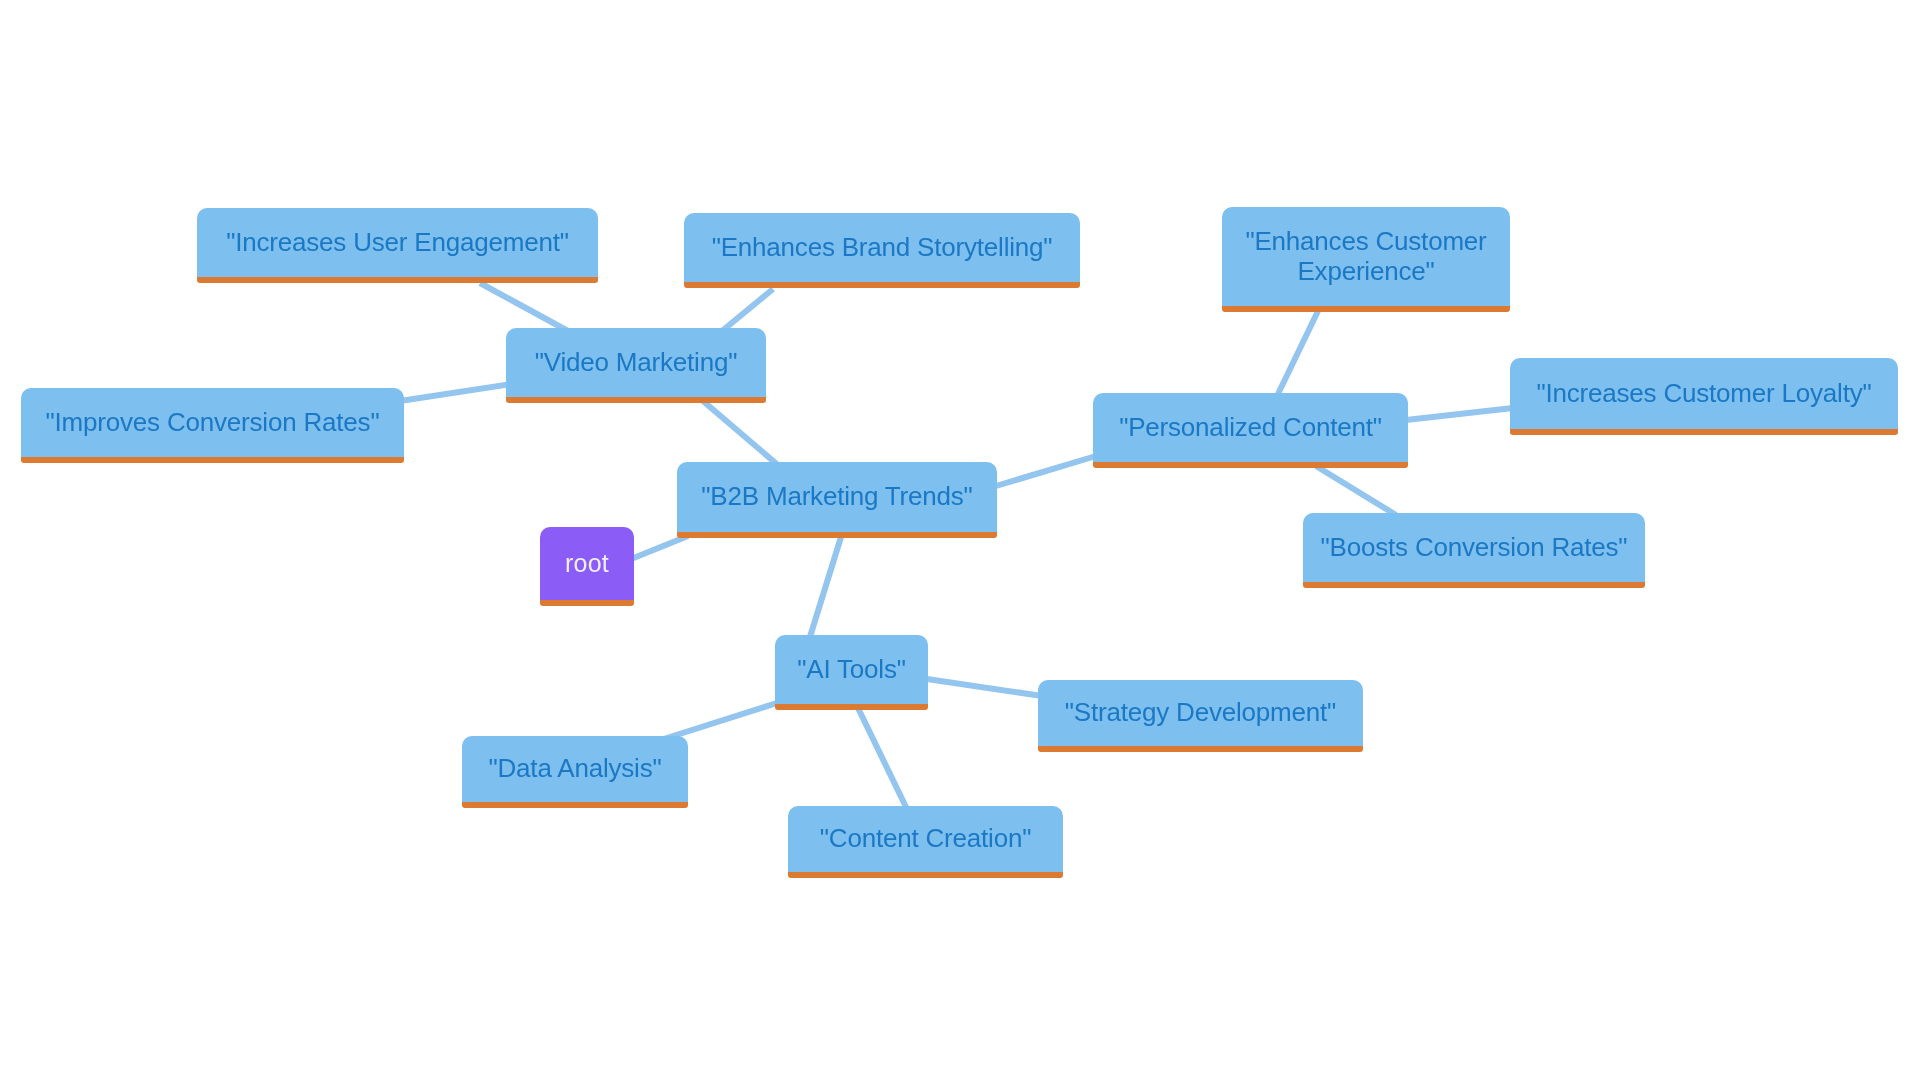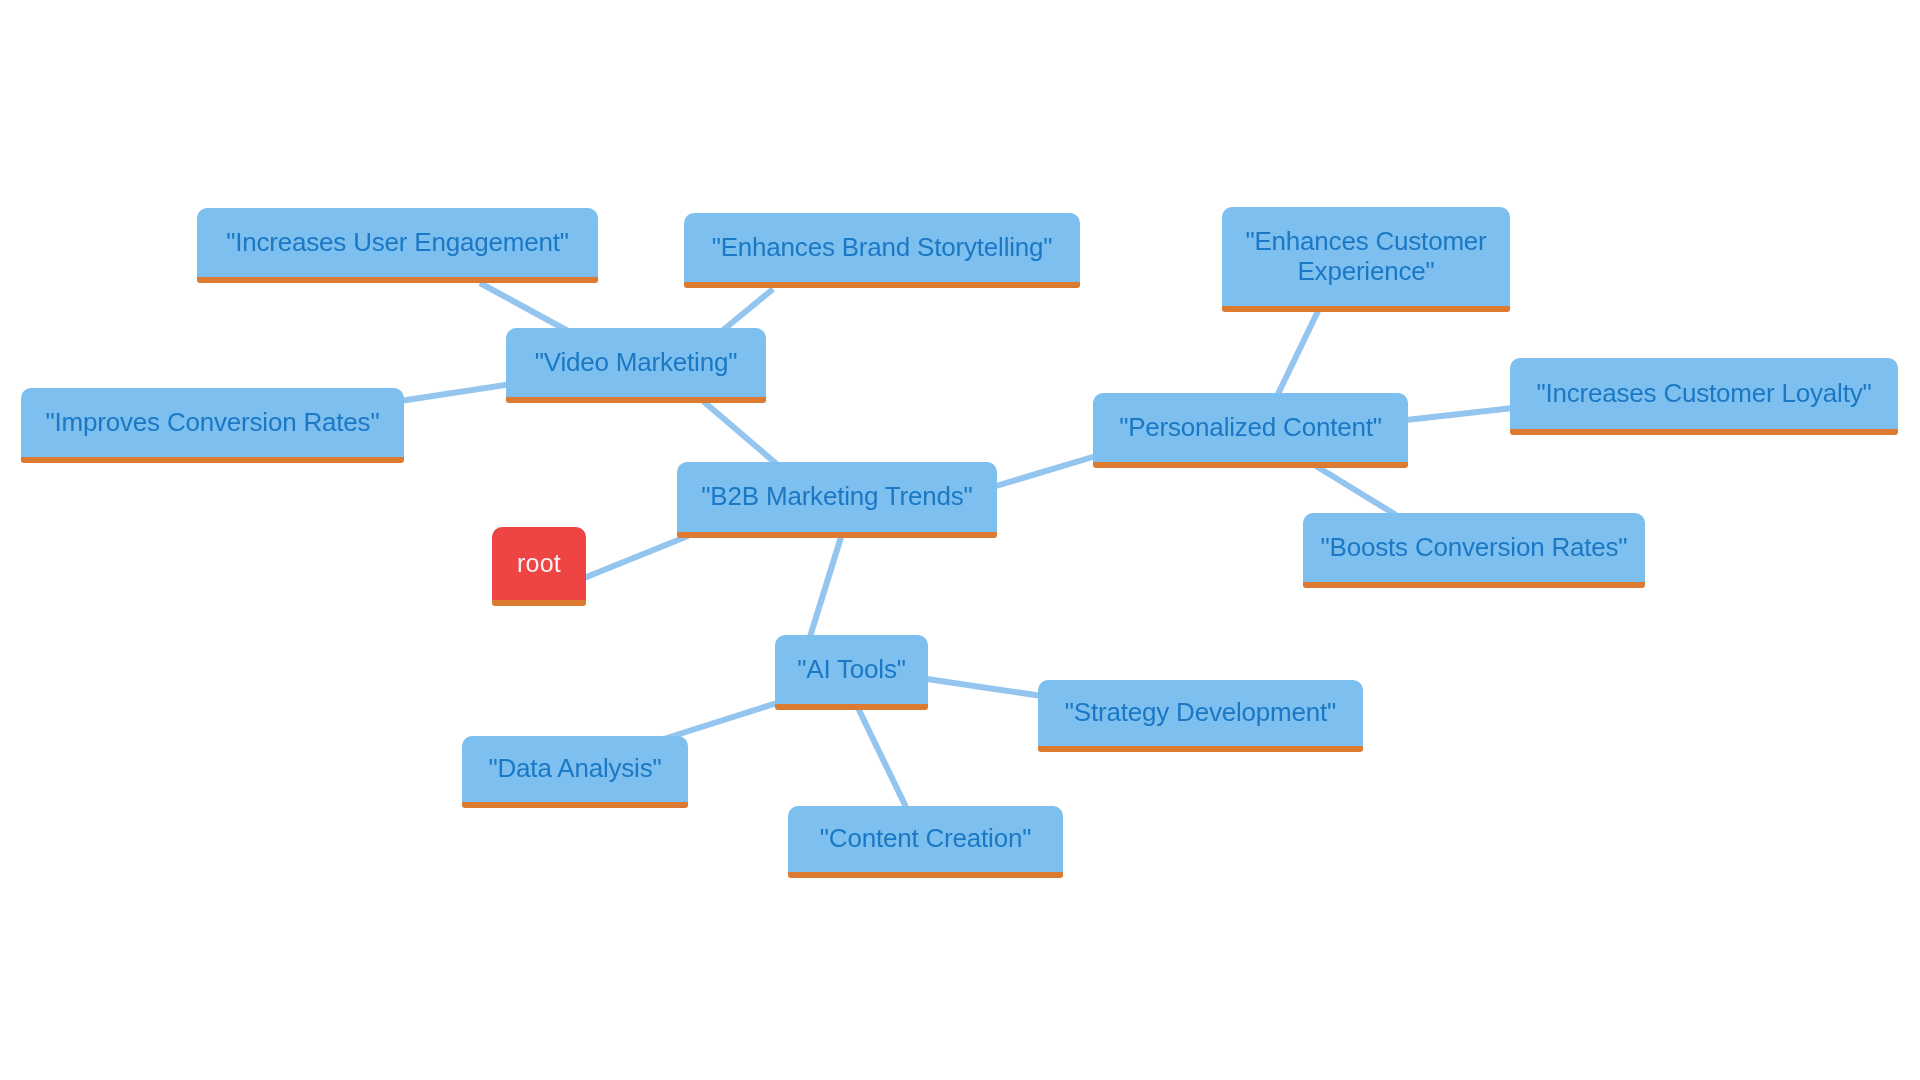--- a/index.html
+++ b/index.html
@@ -40,24 +40,25 @@
     align-items: center;
     justify-content: center;
     text-align: center;
     font-size: 26px;
     letter-spacing: -0.2px;
     line-height: 1.15;
     padding: 0 14px;
     cursor: default;
   }
   .node.root {
-    background: #ef4444;
+    background: #8b5cf6;
     color: #f0f0f2;
     font-size: 25px;
     letter-spacing: 0.2px;
+    margin-left: 48px;
   }
 </style>
 </head>
 <body>
 
 <div class="canvas">
 
   <svg class="edges" width="1920" height="1080" viewBox="0 0 1920 1080">
     <line x1="480" y1="283" x2="568" y2="331"></line>
     <line x1="773" y1="289" x2="722" y2="331"></line>

